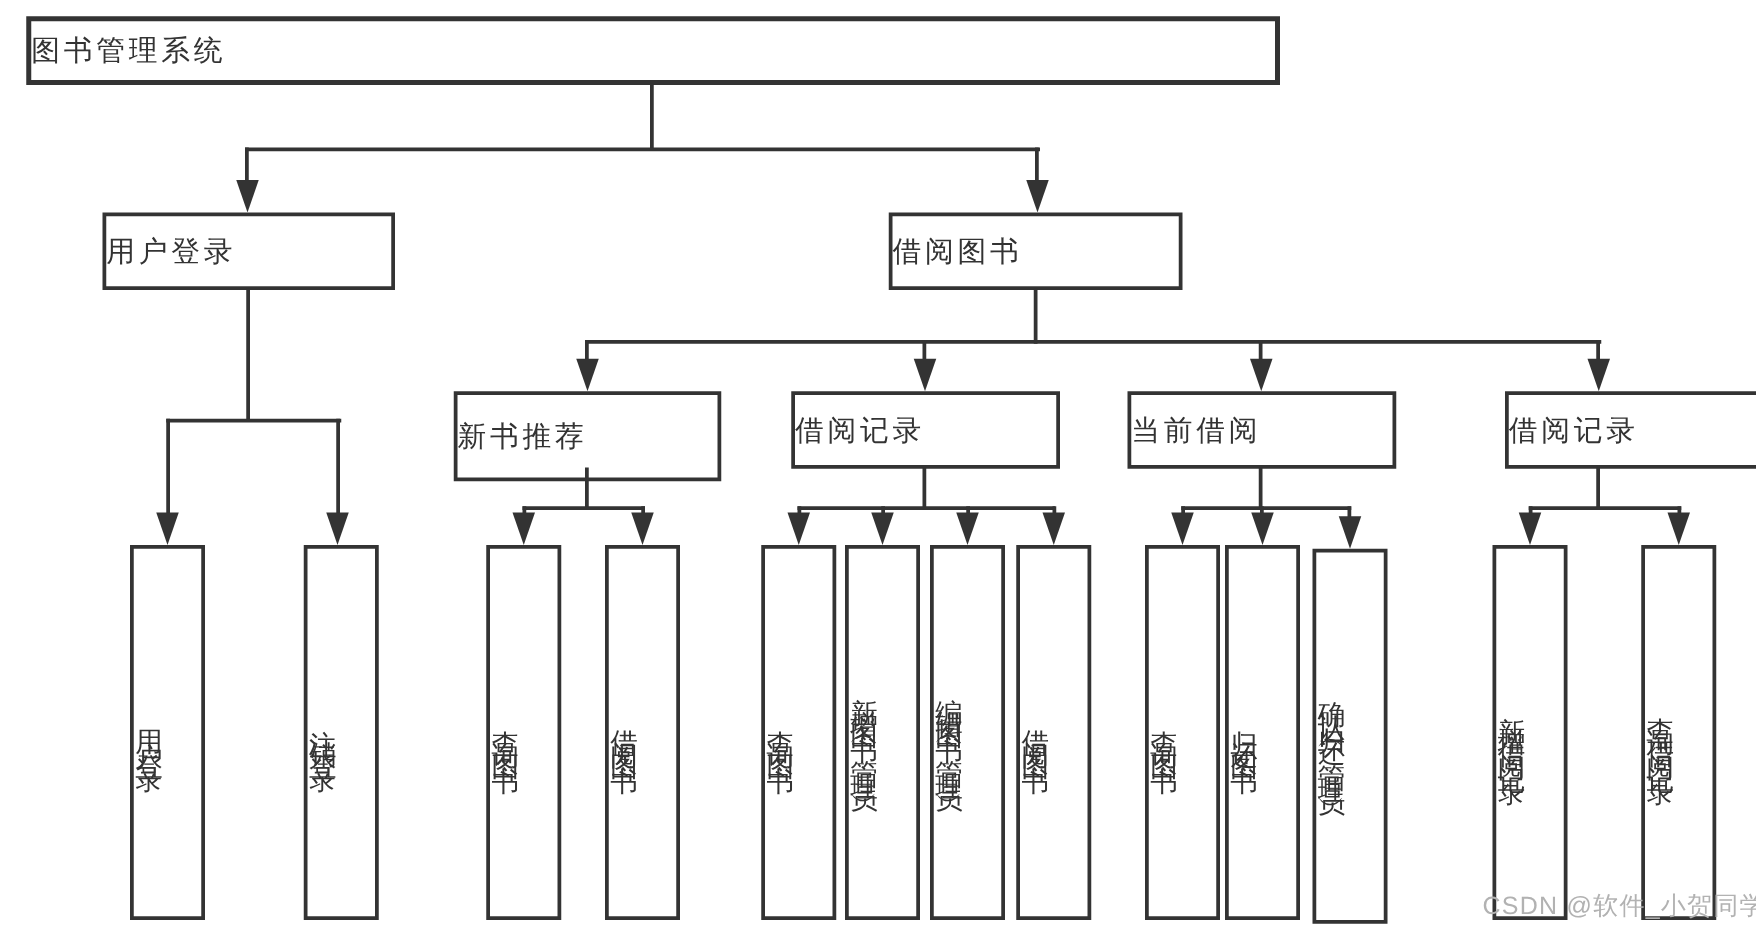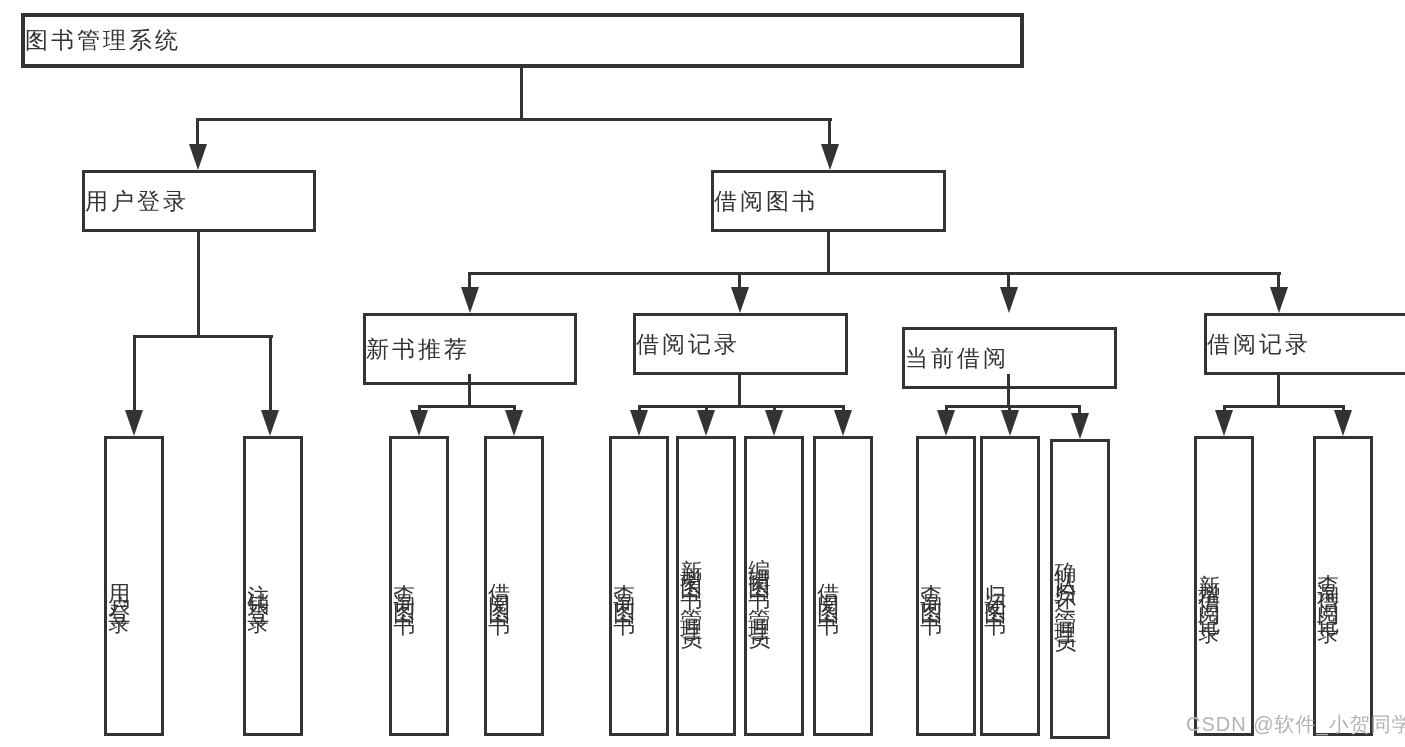--- a/index.html
+++ b/index.html
@@ -104,21 +104,21 @@
   <div class="tri" style="left:1000px;top:287px;"></div>
   <div class="line" style="left:1277px;top:272px;width:3px;height:18px;"></div>
   <div class="tri" style="left:1270px;top:287px;"></div>
 
   <div class="box" style="left:363px;top:313px;width:214px;height:72px;">
     <span class="hlabel">新书推荐</span>
   </div>
   <div class="box" style="left:633px;top:313px;width:215px;height:62px;">
     <span class="hlabel">借阅记录</span>
   </div>
-  <div class="box" style="left:902px;top:327px;width:215px;height:62px;">
+  <div class="box" style="left:902px;top:313px;width:215px;height:62px;">
     <span class="hlabel">当前借阅</span>
   </div>
   <div class="box" style="left:1172px;top:313px;width:215px;height:62px;margin-left:32px;">
     <span class="hlabel">借阅记录</span>
   </div>
 
   <div class="line" style="left:468px;top:374px;width:3px;height:33px;"></div>
   <div class="line" style="left:418px;top:405px;width:98px;height:3px;"></div>
   <div class="line" style="left:418px;top:405px;width:3px;height:9px;"></div>
   <div class="tri" style="left:410px;top:410px;"></div>

